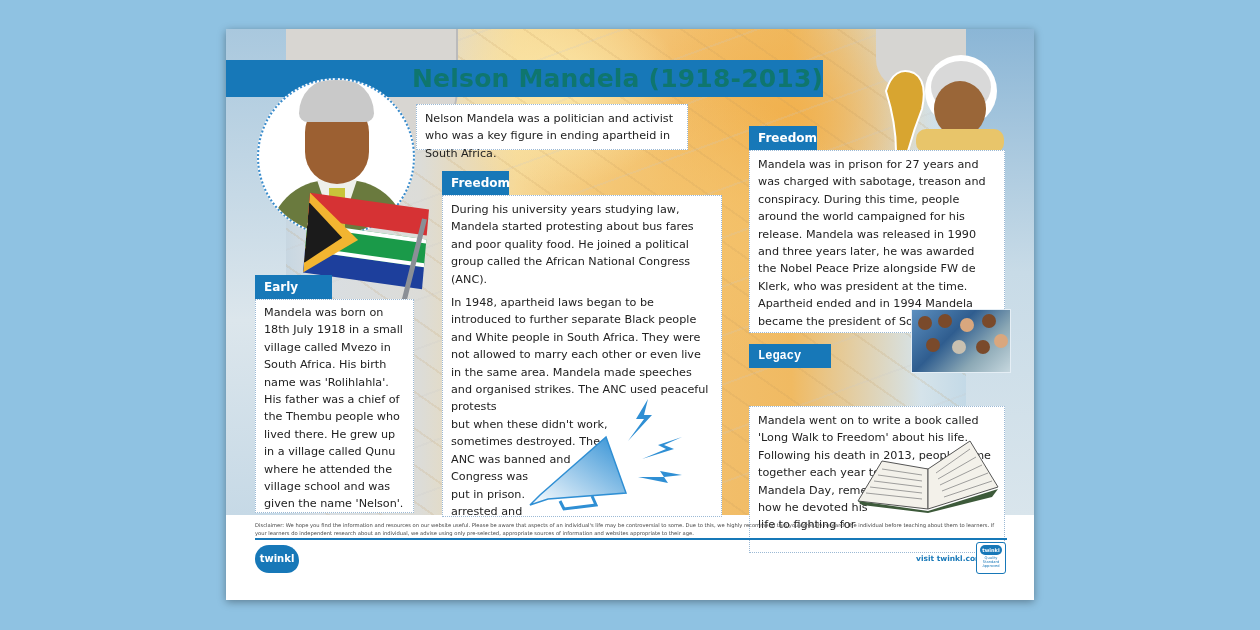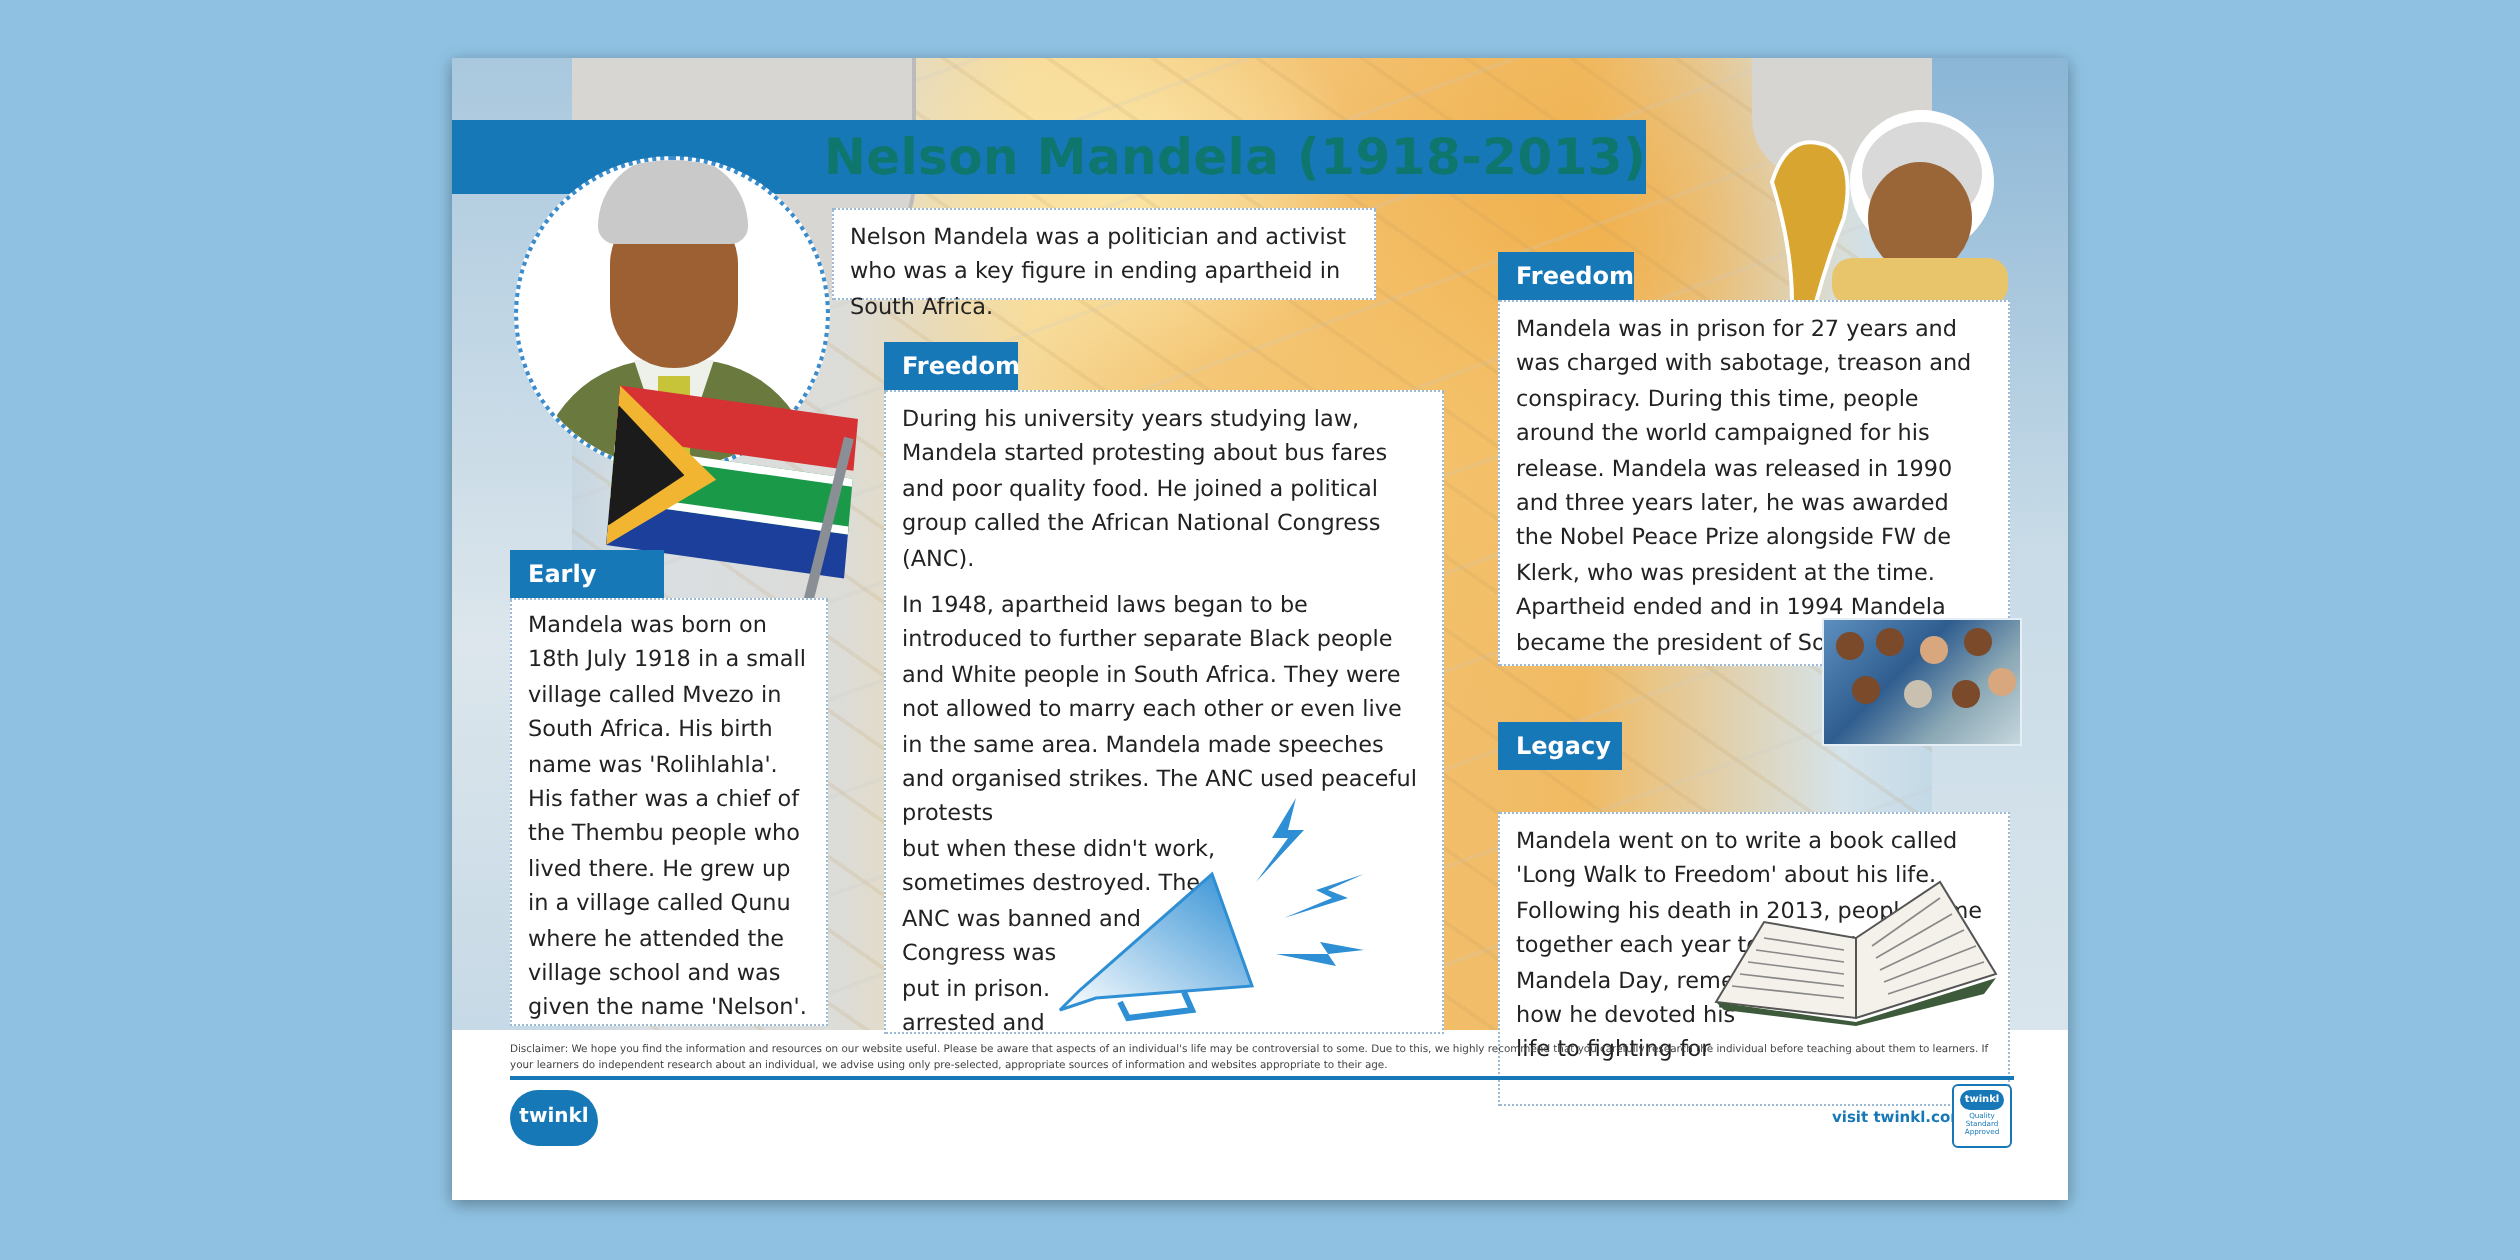--- a/index.html
+++ b/index.html
@@ -99,21 +99,21 @@
 
   .tab-early { left:29px; top:246px; width:77px; }
   .card-early { left:29px; top:270px; width:159px; height:214px; padding:4px 8px; }
 
   .tab-politics { left:216px; top:142px; width:67px; }
   .card-politics { left:216px; top:166px; width:280px; height:322px; padding:5px 8px; }
 
   .tab-freedom { left:523px; top:97px; width:68px; }
   .card-freedom { left:523px; top:121px; width:256px; height:183px; padding:5px 8px; }
 
-  .tab-legacy { left:523px; top:332px; width:62px; }
+  .tab-legacy { left:523px; top:315px; width:82px;font-family:Liberation Mono, monospace; }
   .card-legacy { left:523px; top:339px; width:256px; height:147px; padding:5px 8px;margin-top:38px; }
 
   .megaphone { position:absolute; left:300px; top:368px; width:160px; height:115px; }
   .book { position:absolute; left:626px; top:410px; width:148px; height:76px; }
 
   .pupils {
     position:absolute; left:685px; top:280px; width:98px; height:62px;
     background:linear-gradient(135deg,#5c8fbf,#2f5d8f 40%,#8ba8b5 70%,#c6d7de);
     border:1px solid #e5eef5;
   }

